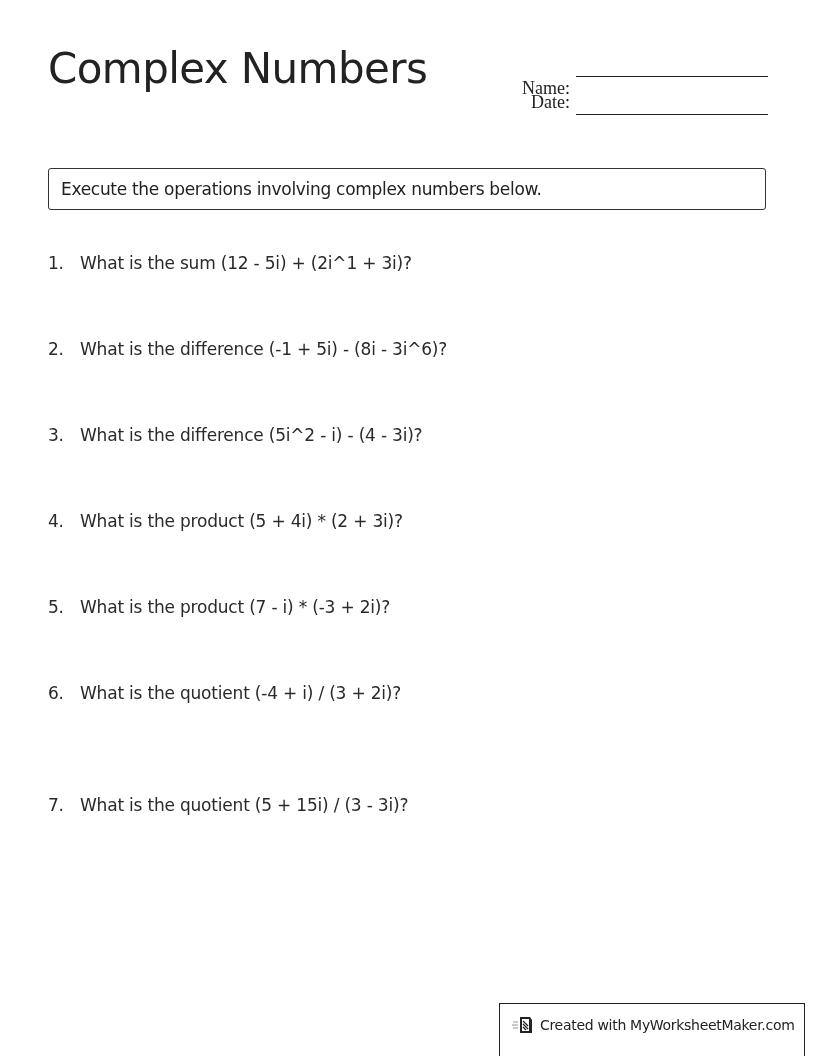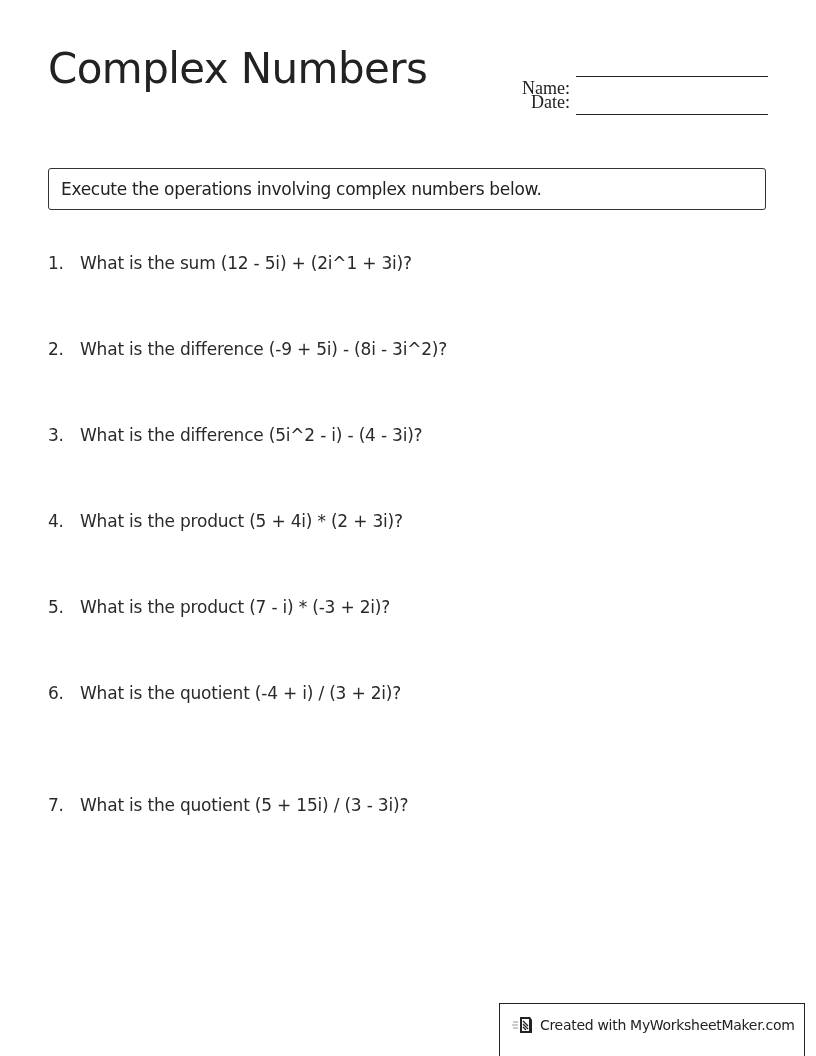--- a/index.html
+++ b/index.html
@@ -131,21 +131,21 @@
   <span class="instructions-text">Execute the operations involving complex numbers below.</span>
 </div>
 
 <div class="question" style="top: 252px;">
   <span class="q-num">1.</span>
   <span class="q-text">What is the sum (12 - 5i) + (2i^1 + 3i)?</span>
 </div>
 
 <div class="question" style="top: 338px;">
   <span class="q-num">2.</span>
-  <span class="q-text">What is the difference (-9 + 5i) - (8i - 3i^2)?</span>
+  <span class="q-text">What is the difference (-1 + 5i) - (8i - 3i^6)?</span>
 </div>
 
 <div class="question" style="top: 424px;">
   <span class="q-num">3.</span>
   <span class="q-text">What is the difference (5i^2 - i) - (4 - 3i)?</span>
 </div>
 
 <div class="question" style="top: 510px;">
   <span class="q-num">4.</span>
   <span class="q-text">What is the product (5 + 4i) * (2 + 3i)?</span>

